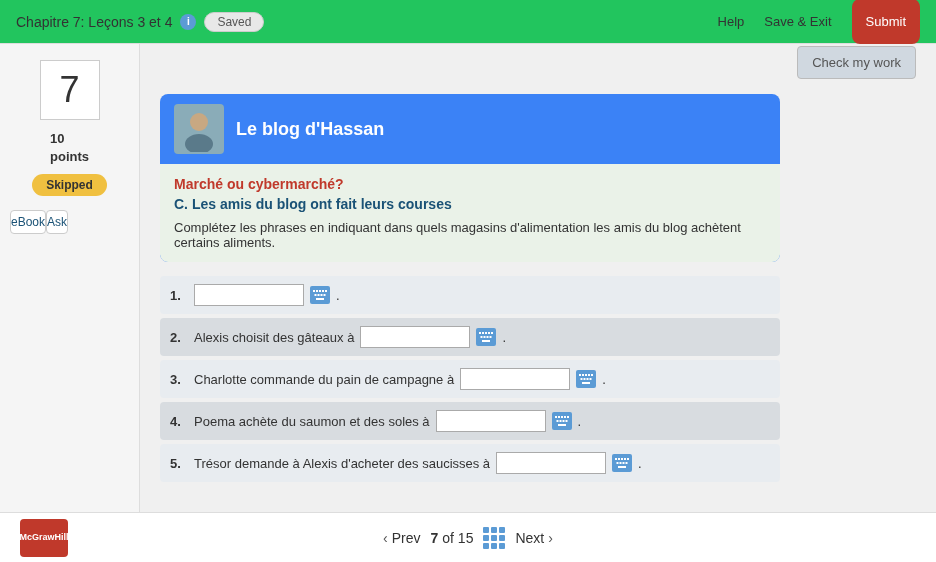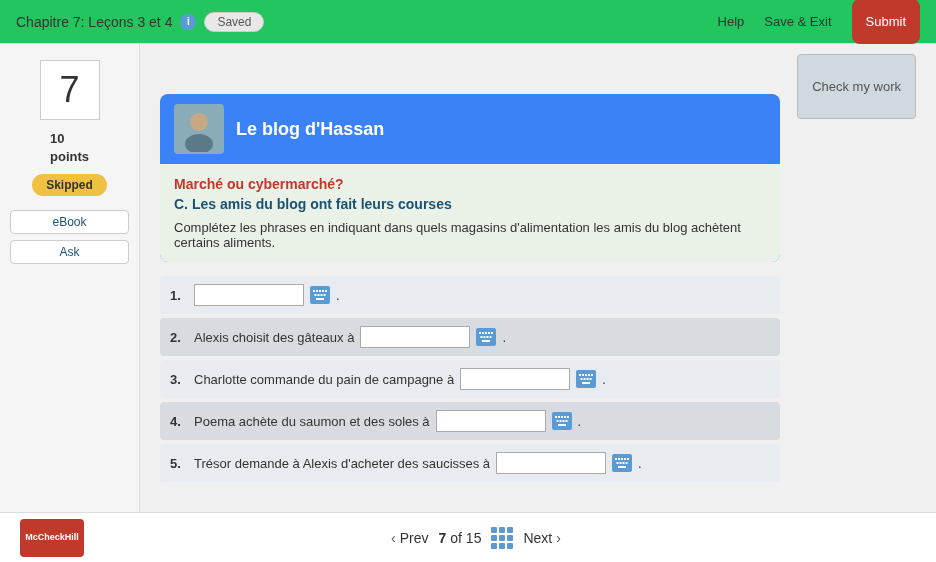--- a/index.html
+++ b/index.html
@@ -118,22 +118,22 @@
       border-radius: 12px;
       padding: 4px 14px;
       font-size: 12px;
       font-weight: bold;
       color: #333;
       cursor: pointer;
       margin-bottom: 14px;
     }
     .sidebar-links {
       display: flex;
-      flex-direction: column;
-      gap: 6px;
+      flex-direction: row;
+      gap: 0;
       width: 100%;
     }
     .sidebar-link {
       background: #fff;
       border: 1px solid #ccc;
       border-radius: 4px;
       text-align: center;
       padding: 4px 0;
       font-size: 12px;
       color: #1a5276;
@@ -144,26 +144,26 @@
     .content {
       flex: 1;
       padding: 14px 20px;
       overflow-y: auto;
       position: relative;
     }
 
     
     .check-btn {
       position: absolute;
-      top: 10px;
+      top: 2px;
       right: 20px;
       background: #d0d8e0;
       border: 1px solid #bbb;
       border-radius: 4px;
-      padding: 24px 14px;
+      padding: 8px 14px;
       font-size: 13px;
       color: #555;
       cursor: pointer;
     }
 
     
     .blog-card {
       background: #3b82f6;
       border-radius: 8px;
       padding: 0;
@@ -276,21 +276,21 @@
       width: 936px;
       background: #fff;
       border-top: 1px solid #ddd;
       height: 50px;
       display: flex;
       align-items: center;
       justify-content: space-between;
       padding: 0 20px;
     }
     .mcgrawhill-logo {
-      width: 64px;
+      width: 48px;
       height: 38px;
       background: #c0392b;
       border-radius: 4px;
       display: flex;
       align-items: center;
       justify-content: center;
       color: #fff;
       font-size: 9px;
       font-weight: bold;
       text-align: center;
@@ -507,21 +507,21 @@
       </div>
 
     </div>
   </div>
 </div>
 
 <div class="footer">
   <div class="mcgrawhill-logo">
     <span>Mc</span>
       <br>
-    <span>Check</span>
+    <span>Graw</span>
       <br>
     <span>Hill</span>
   </div>
 
   <div class="pagination">
     <button class="page-nav-btn">
       <span class="chevron">‹</span>
       <span>Prev</span>
     </button>
 

